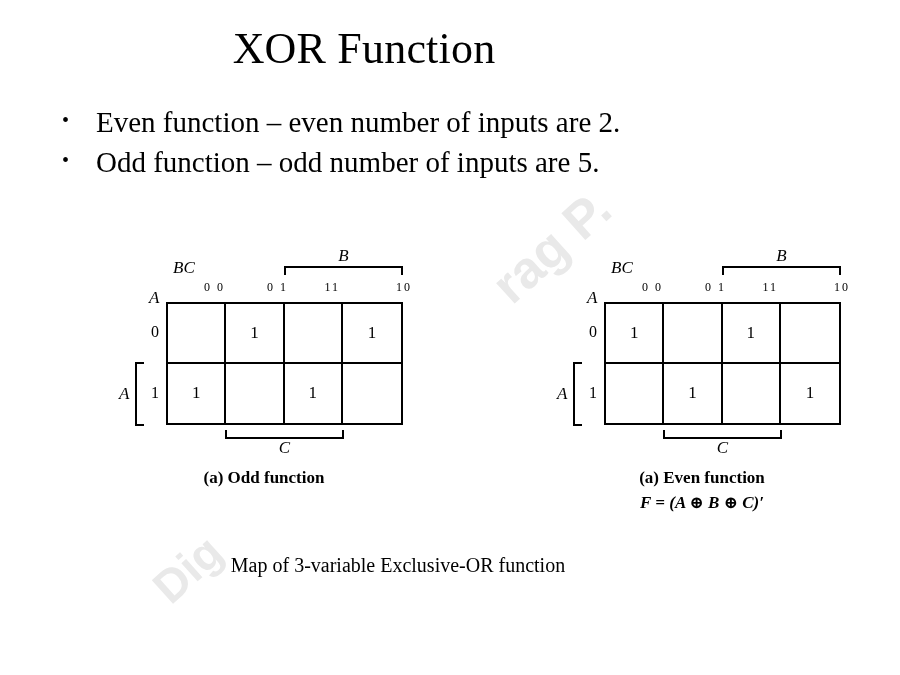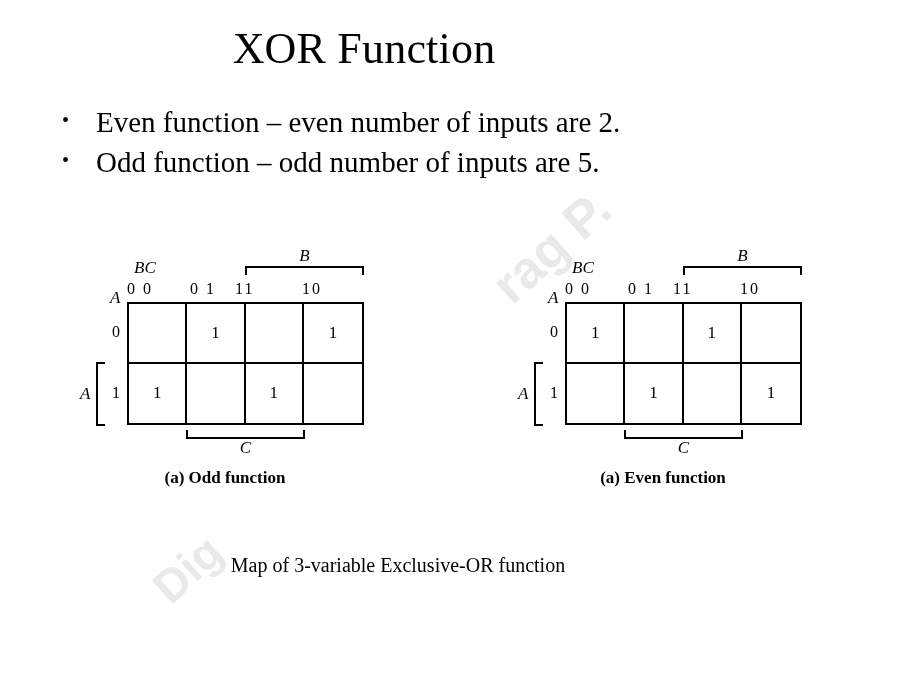--- a/index.html
+++ b/index.html
@@ -87,20 +87,21 @@
     text-align: left;
   }
   .bullet-text {
     flex: 1 1 auto;
   }
 
   
   .kmap {
     position: absolute;
     z-index: 2;
+    margin-left: 39px;
   }
   .kmap-left  { left: 86px;  top: 250px; }
   .kmap-right { left: 524px; top: 250px; }
 
   .kmap-inner {
     position: relative;
     width: 300px;
     height: 260px;
   }
 
@@ -135,28 +136,28 @@
     left: 48px;
     top: 8px;
     font-size: 17px;
     font-style: italic;
   }
   
   .col-head {
     position: absolute;
     top: 30px;
     width: 59px;
-    text-align: left;
-    font-size: 16px;
+    text-align: right;
+    font-size: 12px;
     letter-spacing: 2px;
   }
   .col-head.c0 { left: 41px; }
   .col-head.c1 { left: 104px; }
-  .col-head.c2 { left: 149px; }
-  .col-head.c3 { left: 216px; }
+  .col-head.c2 { left: 156px; }
+  .col-head.c3 { left: 228px; }
 
   
   .lbl-a-top {
     position: absolute;
     left: 24px;
     top: 38px;
     font-size: 17px;
     font-style: italic;
   }
   
@@ -349,19 +350,20 @@
         <div class="cell">1</div>
         <div class="cell"></div>
         <div class="cell">1</div>
       </div>
 
       <div class="brk-c"></div>
       <div class="lbl-c">C</div>
 
       <div class="caption">
         <span>(a) Even function</span>
+        <span class="formula"><span>F = (A </span><span class="op">⊕</span><span> B </span><span class="op">⊕</span><span> C)′</span></span>
       </div>
     </div>
   </div>
 
   <div class="bottom-caption">Map of 3-variable Exclusive-OR function</div>
 
 </div>
 
 </body></html>

